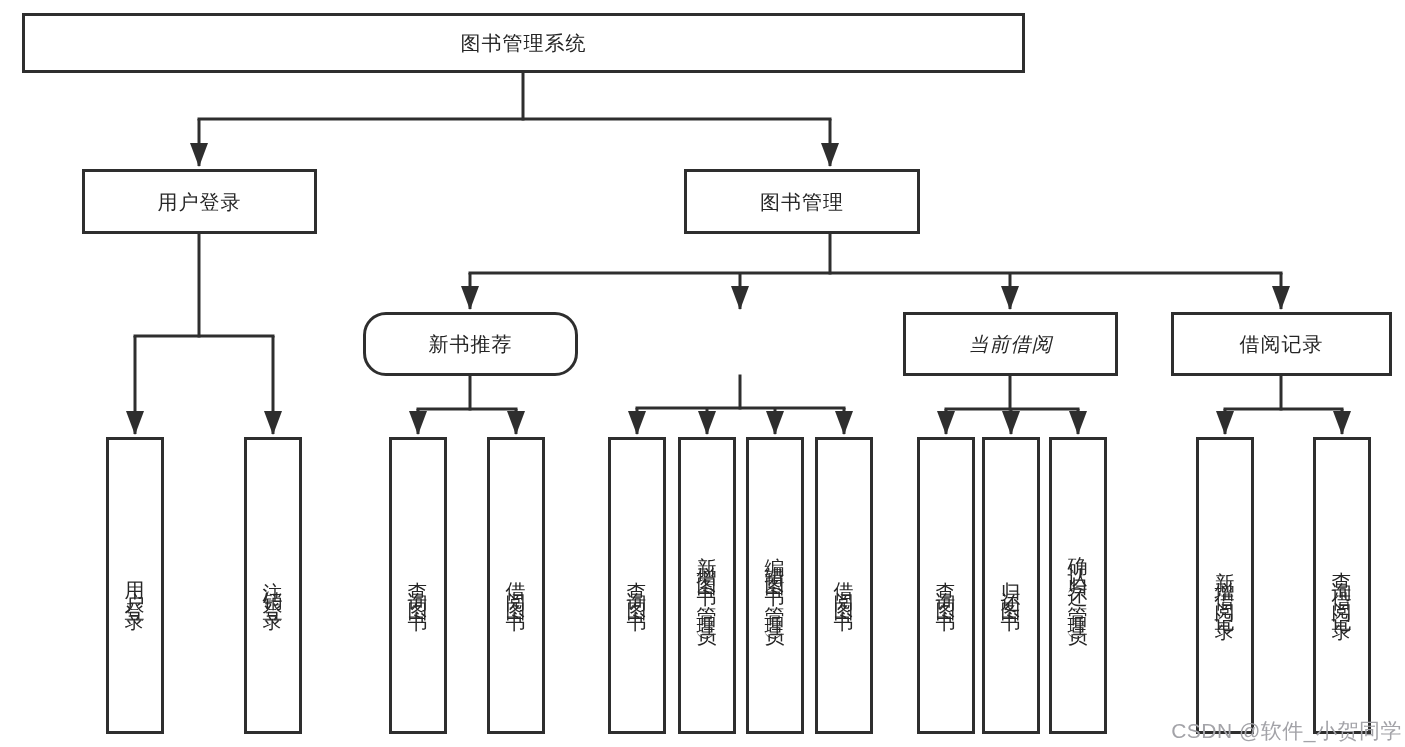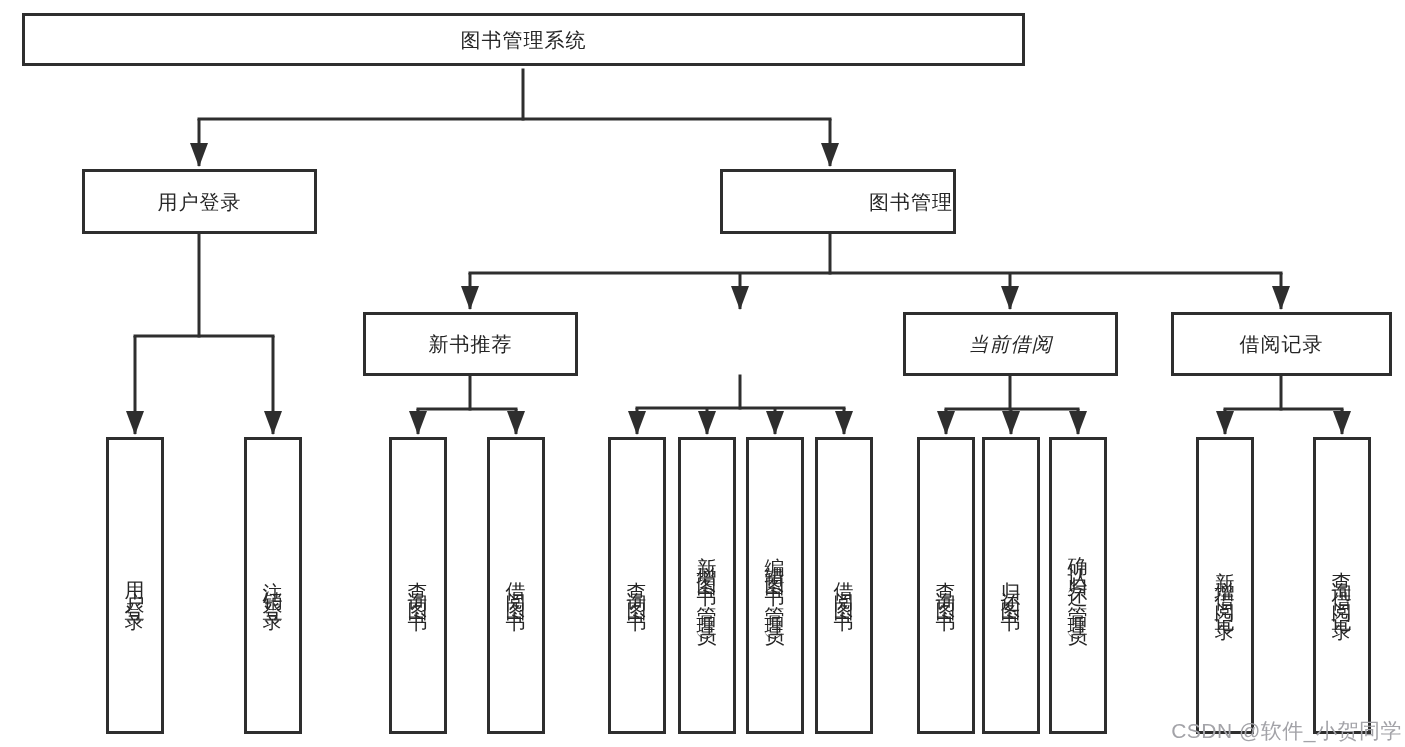--- a/index.html
+++ b/index.html
@@ -105,32 +105,32 @@
     </g>
 
     <g>
       <line class="j" x1="1281" y1="376" x2="1281" y2="409"></line>
       <line class="j" x1="1225" y1="409" x2="1342" y2="409"></line>
       <line x1="1225" y1="409" x2="1225" y2="434" marker-end="url(#ah)"></line>
       <line x1="1342" y1="409" x2="1342" y2="434" marker-end="url(#ah)"></line>
     </g>
   </svg>
 
-  <div class="b h" style="left:22px;top:13px;width:1003px;height:53px;">
+  <div class="b h" style="left:22px;top:13px;width:1003px;height:60px;">
     <span class="t">图书管理系统</span>
   </div>
 
   <div class="b h" style="left:82px;top:169px;width:235px;height:65px;">
     <span class="t">用户登录</span>
   </div>
-  <div class="b h" style="left:720px;top:169px;width:236px;height:65px;justify-content:flex-end;">
+  <div class="b h" style="left:684px;top:169px;width:236px;height:65px;">
     <span class="t">图书管理</span>
   </div>
 
-  <div class="b h" style="left:363px;top:312px;width:215px;height:64px;">
+  <div class="b h" style="left:363px;top:312px;width:215px;height:64px;border-radius:23px;">
     <span class="t">新书推荐</span>
   </div>
   <div class="b h" style="left:903px;top:312px;width:215px;height:64px;font-style:italic;">
     <span class="t">当前借阅</span>
   </div>
   <div class="b h" style="left:1171px;top:312px;width:221px;height:64px;">
     <span class="t">借阅记录</span>
   </div>
 
   <div class="b v" style="left:106px;">

